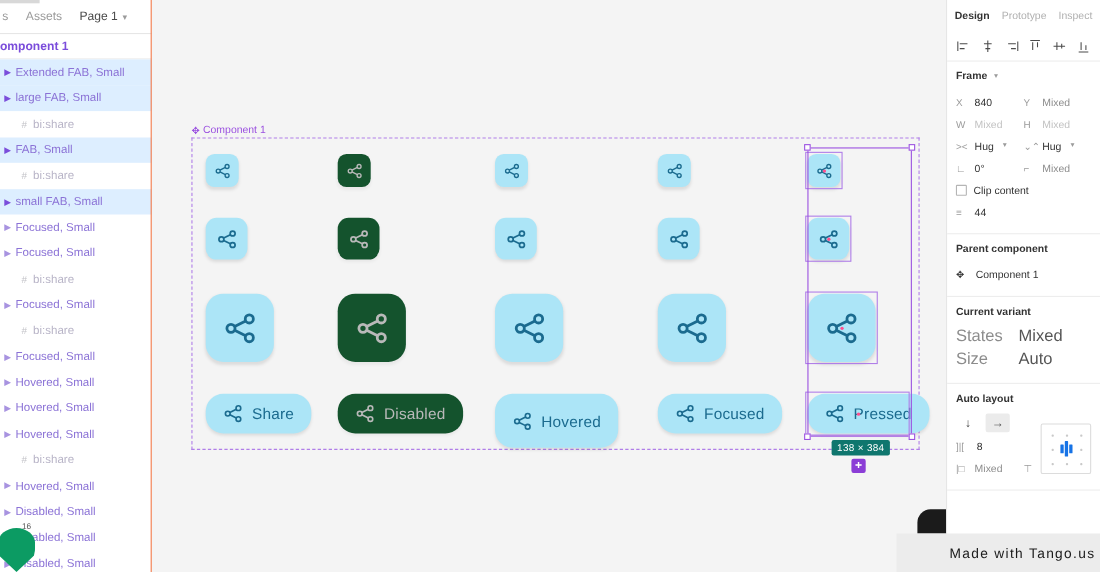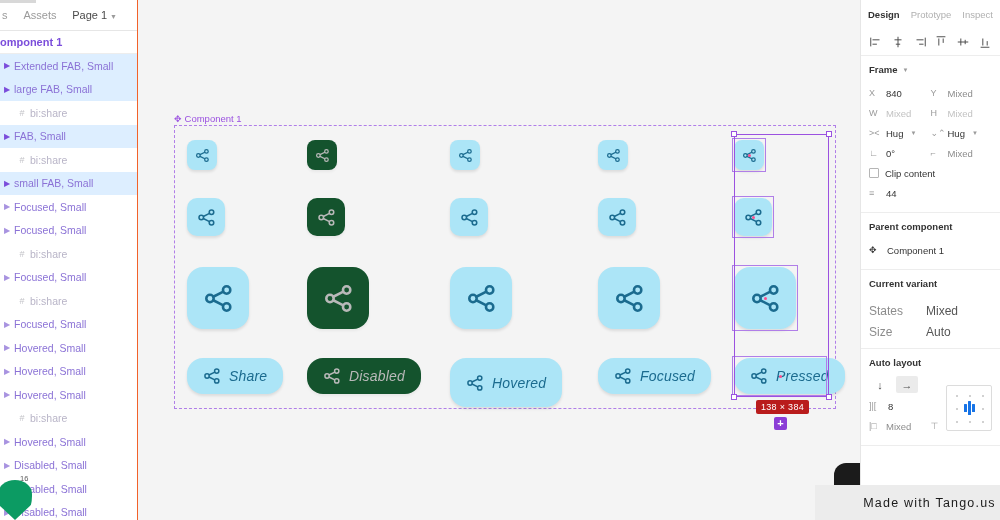--- a/index.html
+++ b/index.html
@@ -90,21 +90,20 @@
 
   .comp-frame {
     position: absolute; left: 36px; top: 125px; width: 662px; height: 284px;
     border: 1px dashed #b07ee8;
   }
 
   .fab {
     position: absolute; background: #ace5f7; border-radius: 12px;
     display: flex; align-items: center; justify-content: center;
     box-shadow: 0 2px 3px rgba(0,0,0,0.10);
-    font-style: italic;
   }
   .fab.disabled { background: #14532d; box-shadow: 0 2px 3px rgba(0,0,0,0.05); }
   .fab.ext {
     border-radius: 16px; gap: 8px; padding: 0 16px;
     justify-content: flex-start;
   }
   .fab .lbl { font-size: 14px; color: #1b6b8f; letter-spacing: .2px; }
   .fab.disabled .lbl { color: #b9b9b9; }
 
   .share-svg { display: block; }
@@ -116,21 +115,21 @@
   .sel-inner { position: absolute; border: 1.3px solid #b07ee8; }
   .handle {
     position: absolute; width: 6px; height: 6px; background: #ffffff;
     border: 1.3px solid #9b51e0;
   }
   .center-dot {
     position: absolute; width: 3px; height: 3px; background: #ff4d8d;
     border-radius: 50%;
   }
   .size-badge {
-    position: absolute; background: #b91c1c; color: #ffffff;
+    position: absolute; background: #0f766e; color: #ffffff;
     font-size: 9px; padding: 2px 5px; border-radius: 2px;
     white-space: nowrap; letter-spacing: .3px;
   }
   .plus-badge {
     position: absolute; width: 13px; height: 13px; background: #8b3dd6;
     border-radius: 2px; color: #fff; font-size: 11px; line-height: 12px;
     text-align: center; font-weight: bold;
   }
 
   
@@ -165,21 +164,21 @@
     text-align: left; display: inline-block;
   }
   .rp-val { color: #333333; }
   .rp-val.mixed { color: #8c8c8c; }
   .rp-val.faded { color: #c2c2c2; }
   .rp-chev { font-size: 6px; color: #9b9b9b; margin-left: 2px; }
   .chk {
     width: 10px; height: 10px; border: 1px solid #b5b5b5; border-radius: 1px;
     display: inline-block; flex: 0 0 10px;
   }
-  .rp-kv { display: flex; align-items: flex-end; height: 21px; font-size: 12px; }
+  .rp-kv { display: flex; align-items: flex-start; height: 21px; font-size: 15px; }
   .rp-kv .k { width: 57px; color: #8c8c8c; }
   .rp-kv .v { color: #555555; }
 
   .al-dir {
     display: flex; align-items: center; gap: 5px; margin-bottom: 3px;
   }
   .al-btn {
     width: 22px; height: 17px; display: flex; align-items: center;
     justify-content: center; font-size: 11px; color: #4a4a4a; border-radius: 2px;
   }

